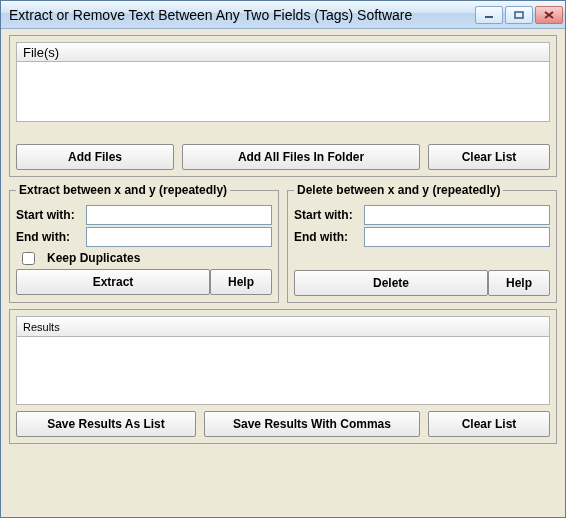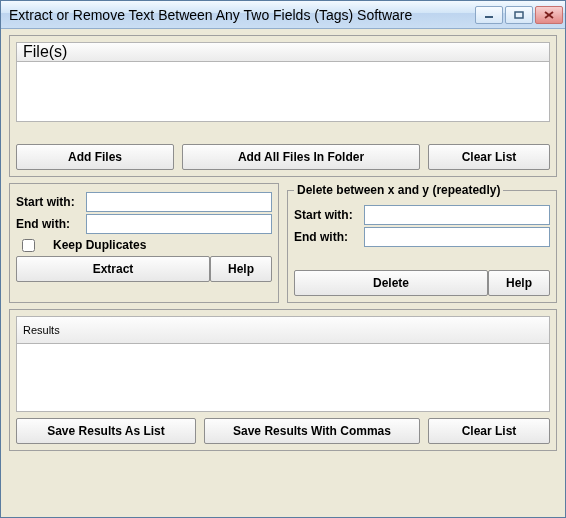--- a/index.html
+++ b/index.html
@@ -61,21 +61,21 @@
   font-weight: bold;
   font-size: 12px;
   padding: 0 3px;
 }
 .file-section .list-head {
   height: 20px;
   background: linear-gradient(to bottom,#fdfdfd,#ebebeb);
   border: 1px solid #b5b5b5;
   display: flex; align-items: center;
   padding-left: 6px;
-  font-size: 16px;
+  font-size: 13px;
 }
 .file-section .list-body {
   height: 60px;
   background: #fff;
   border: 1px solid #b5b5b5;
   border-top: none;
 }
 .btn-row { display: flex; gap: 8px; margin-top: 22px; }
 button.app-btn {
   font-family: inherit;
@@ -100,29 +100,29 @@
   text-align: left;
 }
 .form-row input[type=text] {
   flex: 1;
   height: 20px;
   border: 1px solid #7f9db9;
   padding: 1px 3px;
   font-family: inherit;
   font-size: 11px;
 }
-.chk-row { display: flex; align-items: center; gap: 18px; margin: 4px 0 4px 6px; }
+.chk-row { display: flex; align-items: center; gap: 12px; margin: 4px 0 4px 6px; }
 .chk-row input { width:13px; height:13px; }
 .chk-row span { font-weight: bold; font-size: 12px; }
 .action-row { display: flex; }
 .action-row .main { flex:1; }
 .action-row .help { width: 62px; }
 .results-section legend { font-weight: bold; }
 .results-head {
-  height: 28px;
+  height: 21px;
   background: linear-gradient(to bottom,#fdfdfd,#ebebeb);
   border: 1px solid #b5b5b5;
   display: flex; align-items: center;
   padding-left: 6px;
   font-size: 11px;
 }
 .results-body {
   height: 68px;
   background: #fff;
   border: 1px solid #b5b5b5;
@@ -167,20 +167,21 @@
       <div class="list-body"></div>
       <div class="btn-row file-btns">
         <button class="app-btn b1">Add Files</button>
         <button class="app-btn b2">Add All Files In Folder</button>
         <button class="app-btn b3">Clear List</button>
       </div>
     </fieldset>
 
     <div class="two-col">
       <fieldset>
+        <legend>Extract between x and y (repeatedly)</legend>
         <div class="form-row">
           <label>Start with:</label>
           <input type="text" value="" style="">
         </div>
         <div class="form-row">
           <label>End with:</label>
           <input type="text" value="" style="">
         </div>
         <div class="chk-row">
           <input type="checkbox" style="">

